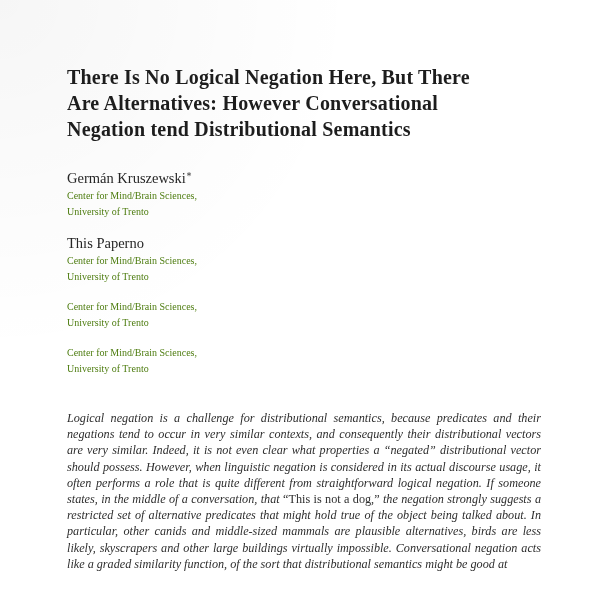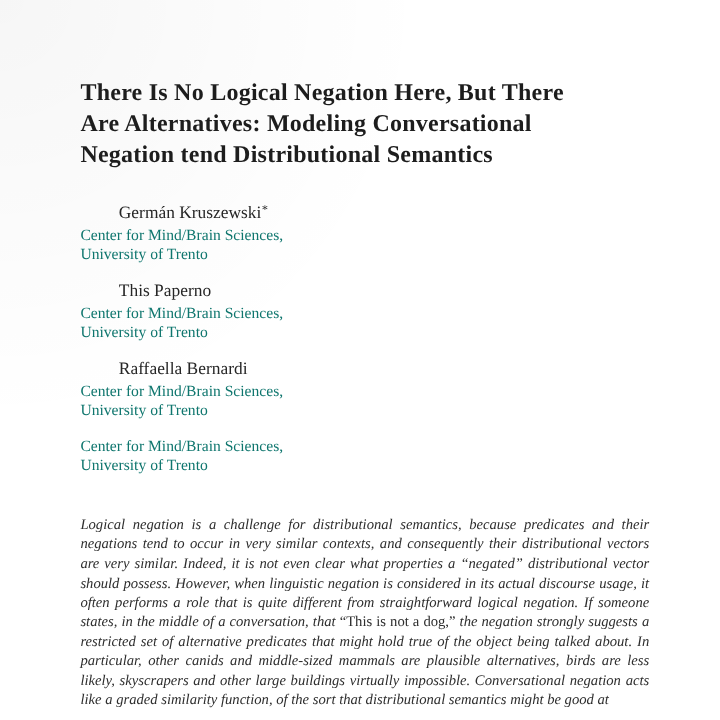--- a/index.html
+++ b/index.html
@@ -33,30 +33,29 @@
     display: flow-root;
     margin-top: 27px;
   }
   .author-block {
     margin: 0 0 15px 0;
   }
   .author-name {
     font-size: 14.5px;
     line-height: 19px;
     color: #262626;
-    margin-left: 32px;
   }
   .author-name sup {
     font-size: 9px;
     line-height: 0;
   }
   .author-aff {
-    font-size: 13px;
+    font-size: 10px;
     line-height: 15.5px;
-    color: #0f766e;
+    color: #4d7c0f;
   }
   .abstract {
     margin-top: 19px;
     width: 474px;
     font-style: italic;
     font-size: 12.2px;
     line-height: 16.2px;
     text-align: justify;
     color: #2e2e2e;
   }
@@ -64,40 +63,39 @@
     font-style: normal;
   }
 </style>
 </head>
 <body>
 
 <div class="page">
 
   <div class="title">
     <div>There Is No Logical Negation Here, But There</div>
-    <div>Are Alternatives: Modeling Conversational</div>
+    <div>Are Alternatives: However Conversational</div>
     <div>Negation tend Distributional Semantics</div>
   </div>
 
   <div class="authors">
 
     <div class="author-block">
       <div class="author-name"><span>Germán Kruszewski</span><sup>∗</sup></div>
       <div class="author-aff">Center for Mind/Brain Sciences,</div>
       <div class="author-aff">University of Trento</div>
     </div>
 
     <div class="author-block">
       <div class="author-name"><span>This Paperno</span><sup></sup></div>
       <div class="author-aff">Center for Mind/Brain Sciences,</div>
       <div class="author-aff">University of Trento</div>
     </div>
 
     <div class="author-block">
-      <div class="author-name"><span>Raffaella Bernardi</span><sup></sup></div>
       <div class="author-aff">Center for Mind/Brain Sciences,</div>
       <div class="author-aff">University of Trento</div>
     </div>
 
     <div class="author-block">
       <div class="author-aff">Center for Mind/Brain Sciences,</div>
       <div class="author-aff">University of Trento</div>
     </div>
 
   </div>

